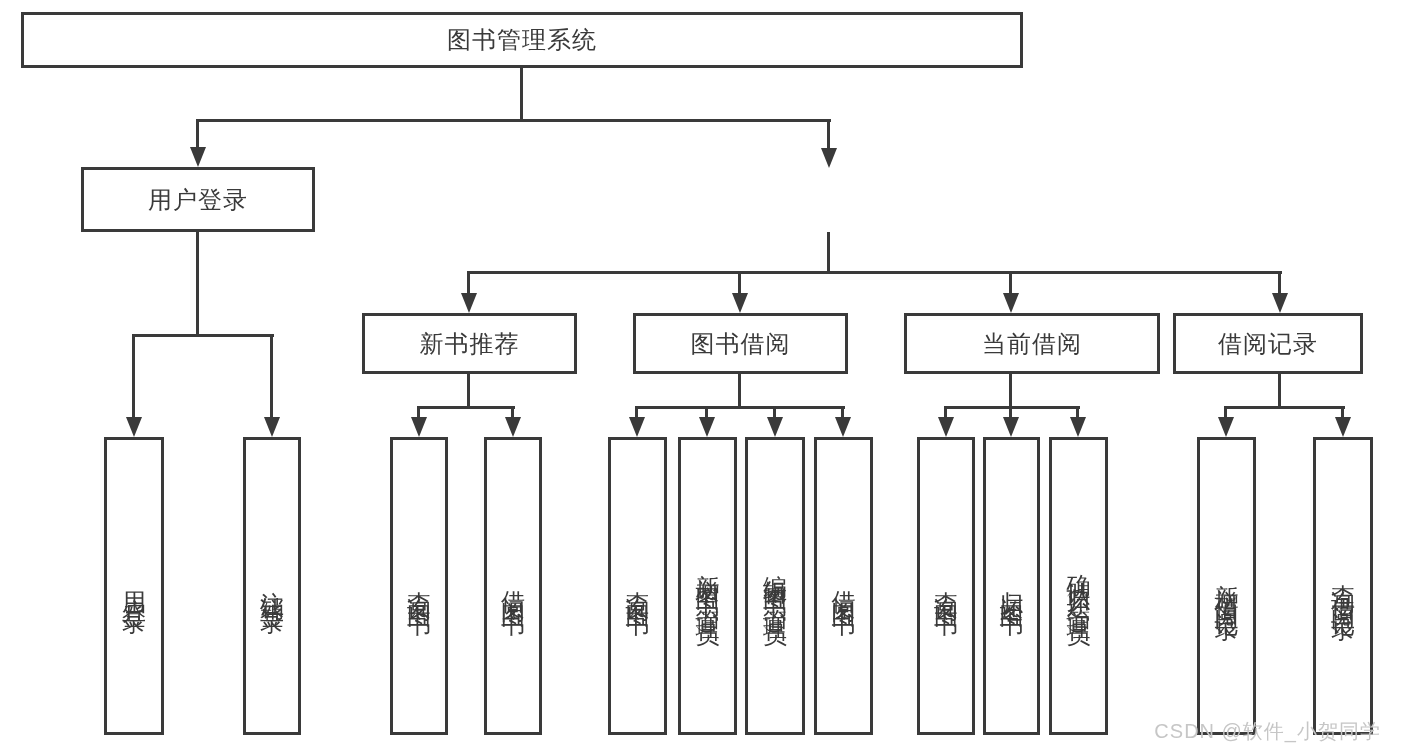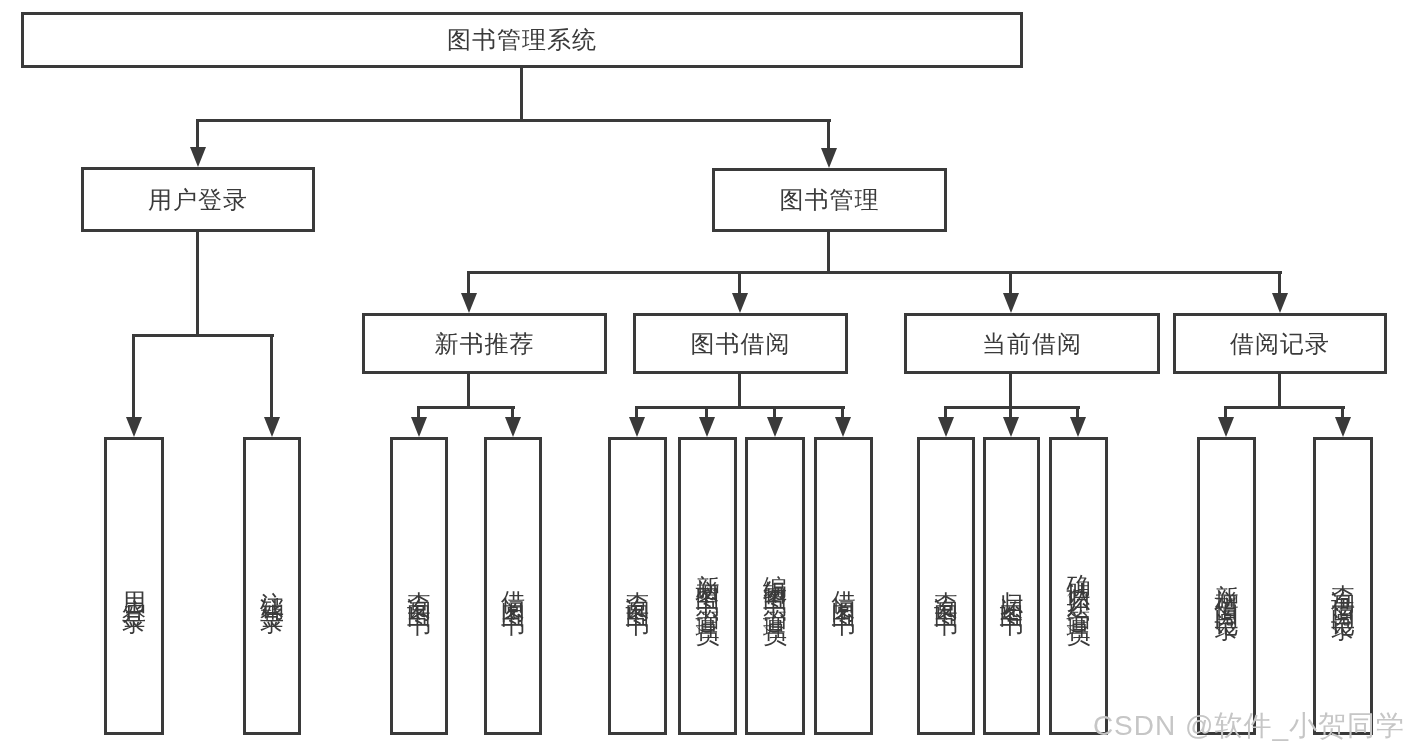--- a/index.html
+++ b/index.html
@@ -59,55 +59,52 @@
     position: absolute;
     width: 0;
     height: 0;
     border-left: 8px solid transparent;
     border-right: 8px solid transparent;
     border-top: 20px solid var(--line, #3a3a3a);
     z-index: 1;
   }
   #watermark {
     position: absolute;
-    right: 0;
+    right: 24px;
     bottom: 2px;
-    font-size: 28px;
+    font-size: 20px;
     color: var(--wm, #c6c6c6);
     letter-spacing: 1px;
     z-index: 3;
     white-space: nowrap;
   }
 </style>
 </head>
 <body>
 
 <div id="canvas" style="--line: #3a3a3a; --text: #3a3a3a; --fill: #ffffff; --bg: #ffffff; --wm: #c6c6c6;">
 
   <div class="hbox" style="left:21px; top:12px; width:1002px; height:56px;">
     <span>图书管理系统</span>
   </div>
 
   <div class="hbox" style="left:81px; top:167px; width:234px; height:65px;">
     <span>用户登录</span>
   </div>
-  <div class="hbox" style="left:712px; top:168px; width:235px; height:64px;">
-    <span>图书管理</span>
-  </div>
-
-  <div class="hbox" style="left:362px; top:313px; width:245px; height:61px;">
+
+  <div class="hbox" style="left:362px; top:313px; width:215px; height:61px;">
     <span>新书推荐</span>
   </div>
   <div class="hbox" style="left:633px; top:313px; width:215px; height:61px;">
     <span>图书借阅</span>
   </div>
   <div class="hbox" style="left:904px; top:313px; width:256px; height:61px;">
     <span>当前借阅</span>
   </div>
-  <div class="hbox" style="left:1173px; top:313px; width:214px; height:61px;">
+  <div class="hbox" style="left:1173px; top:313px; width:190px; height:61px;">
     <span>借阅记录</span>
   </div>
 
   <div class="vbox" style="left:104px; top:437px; width:60px; height:298px;">
     <span class="vtext">用户登录</span>
   </div>
   <div class="vbox" style="left:243px; top:437px; width:58px; height:298px;">
     <span class="vtext">注销登录</span>
   </div>
 

